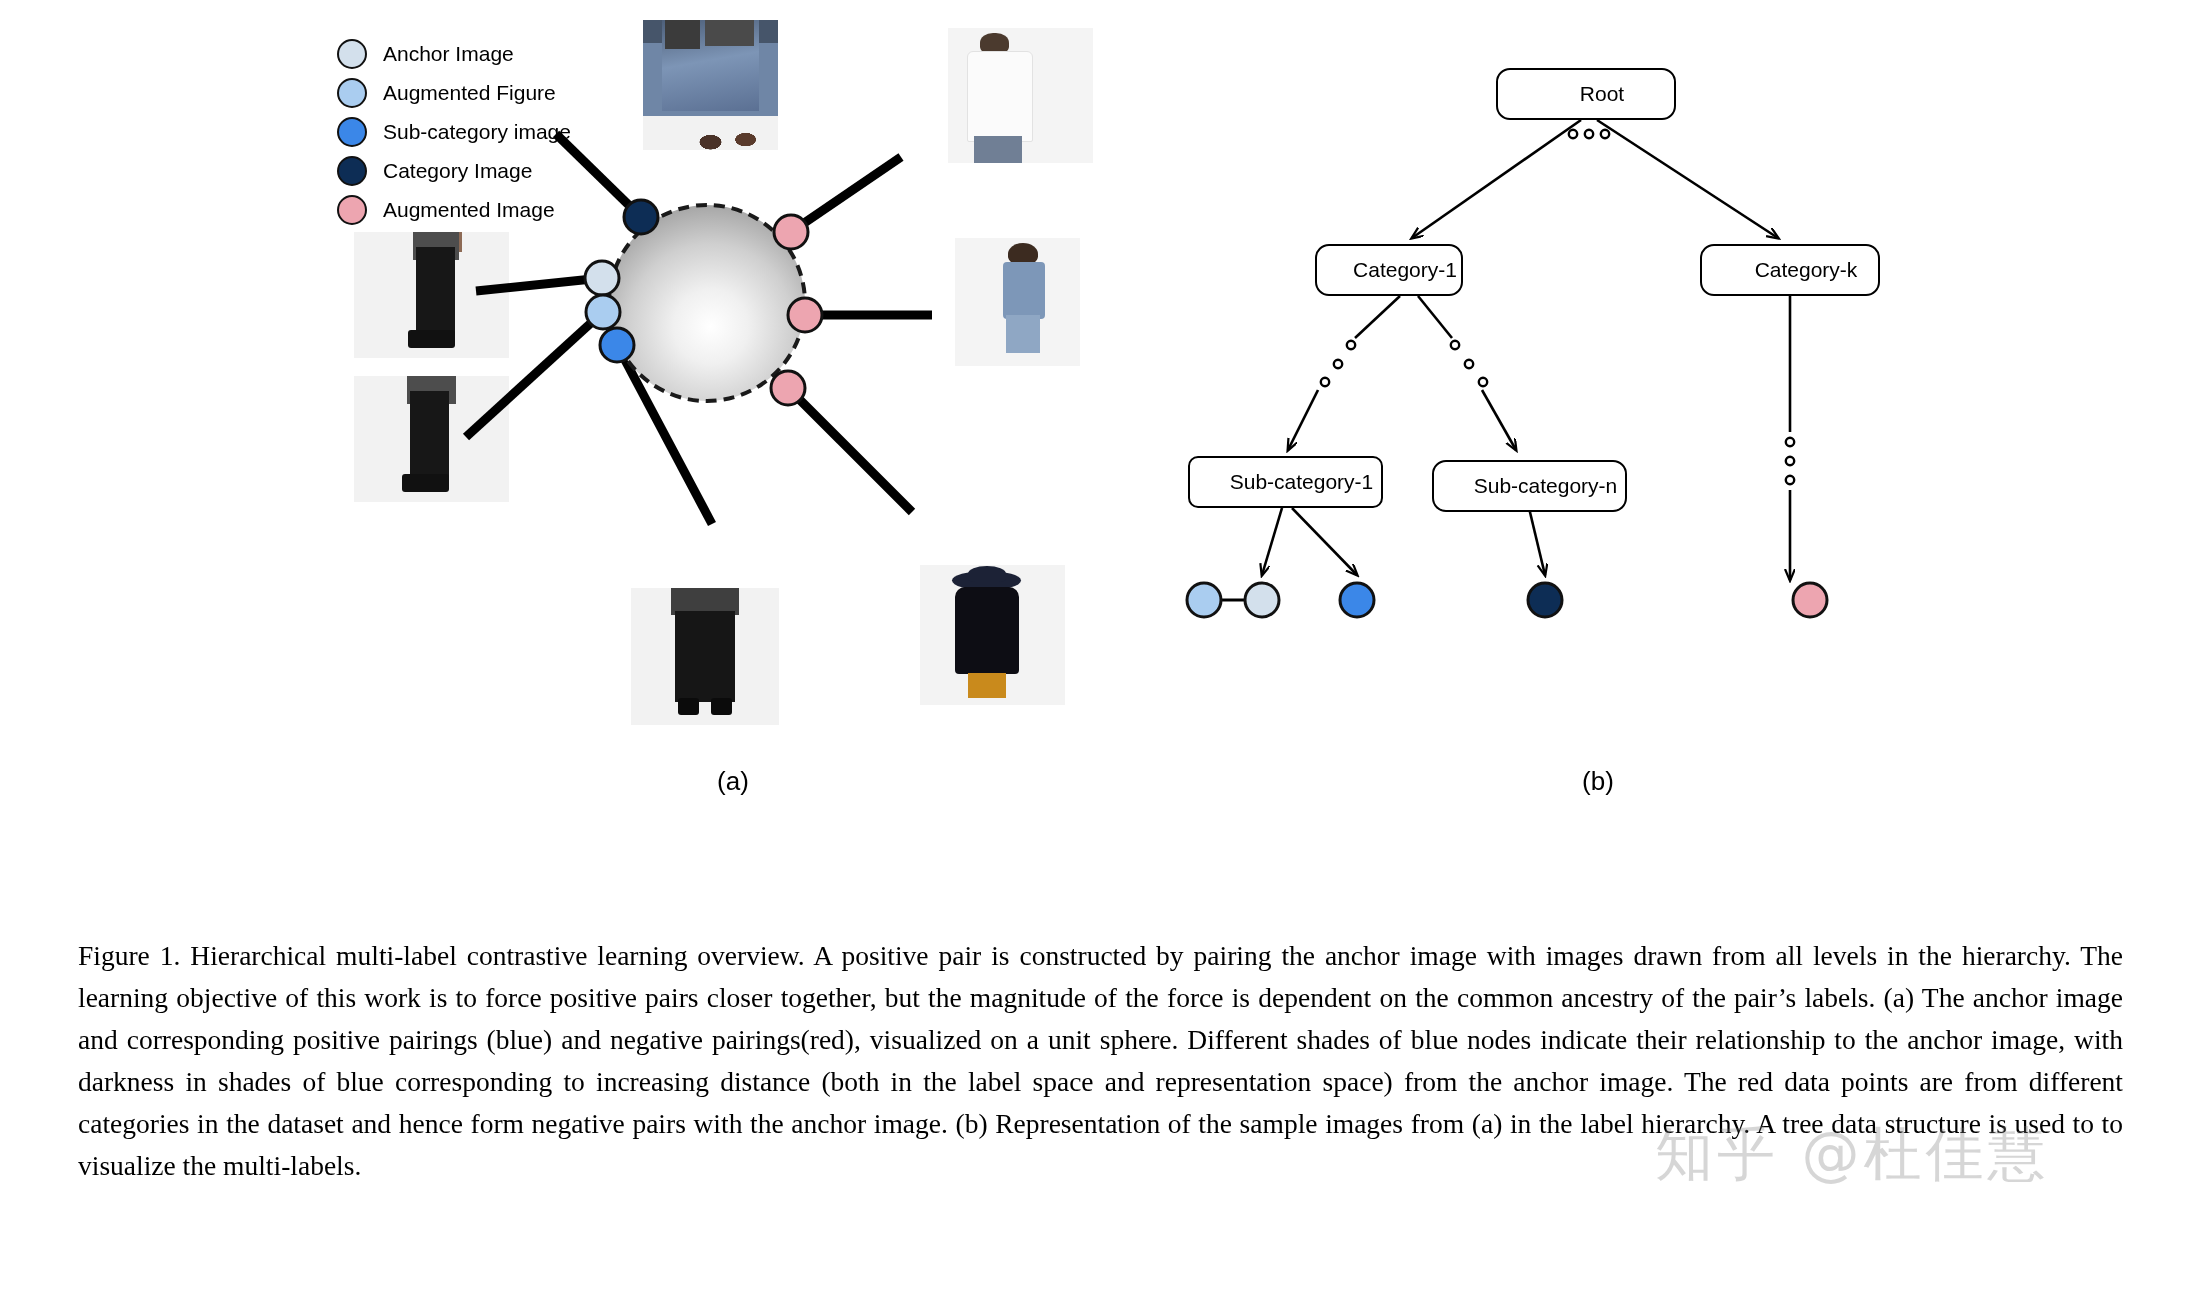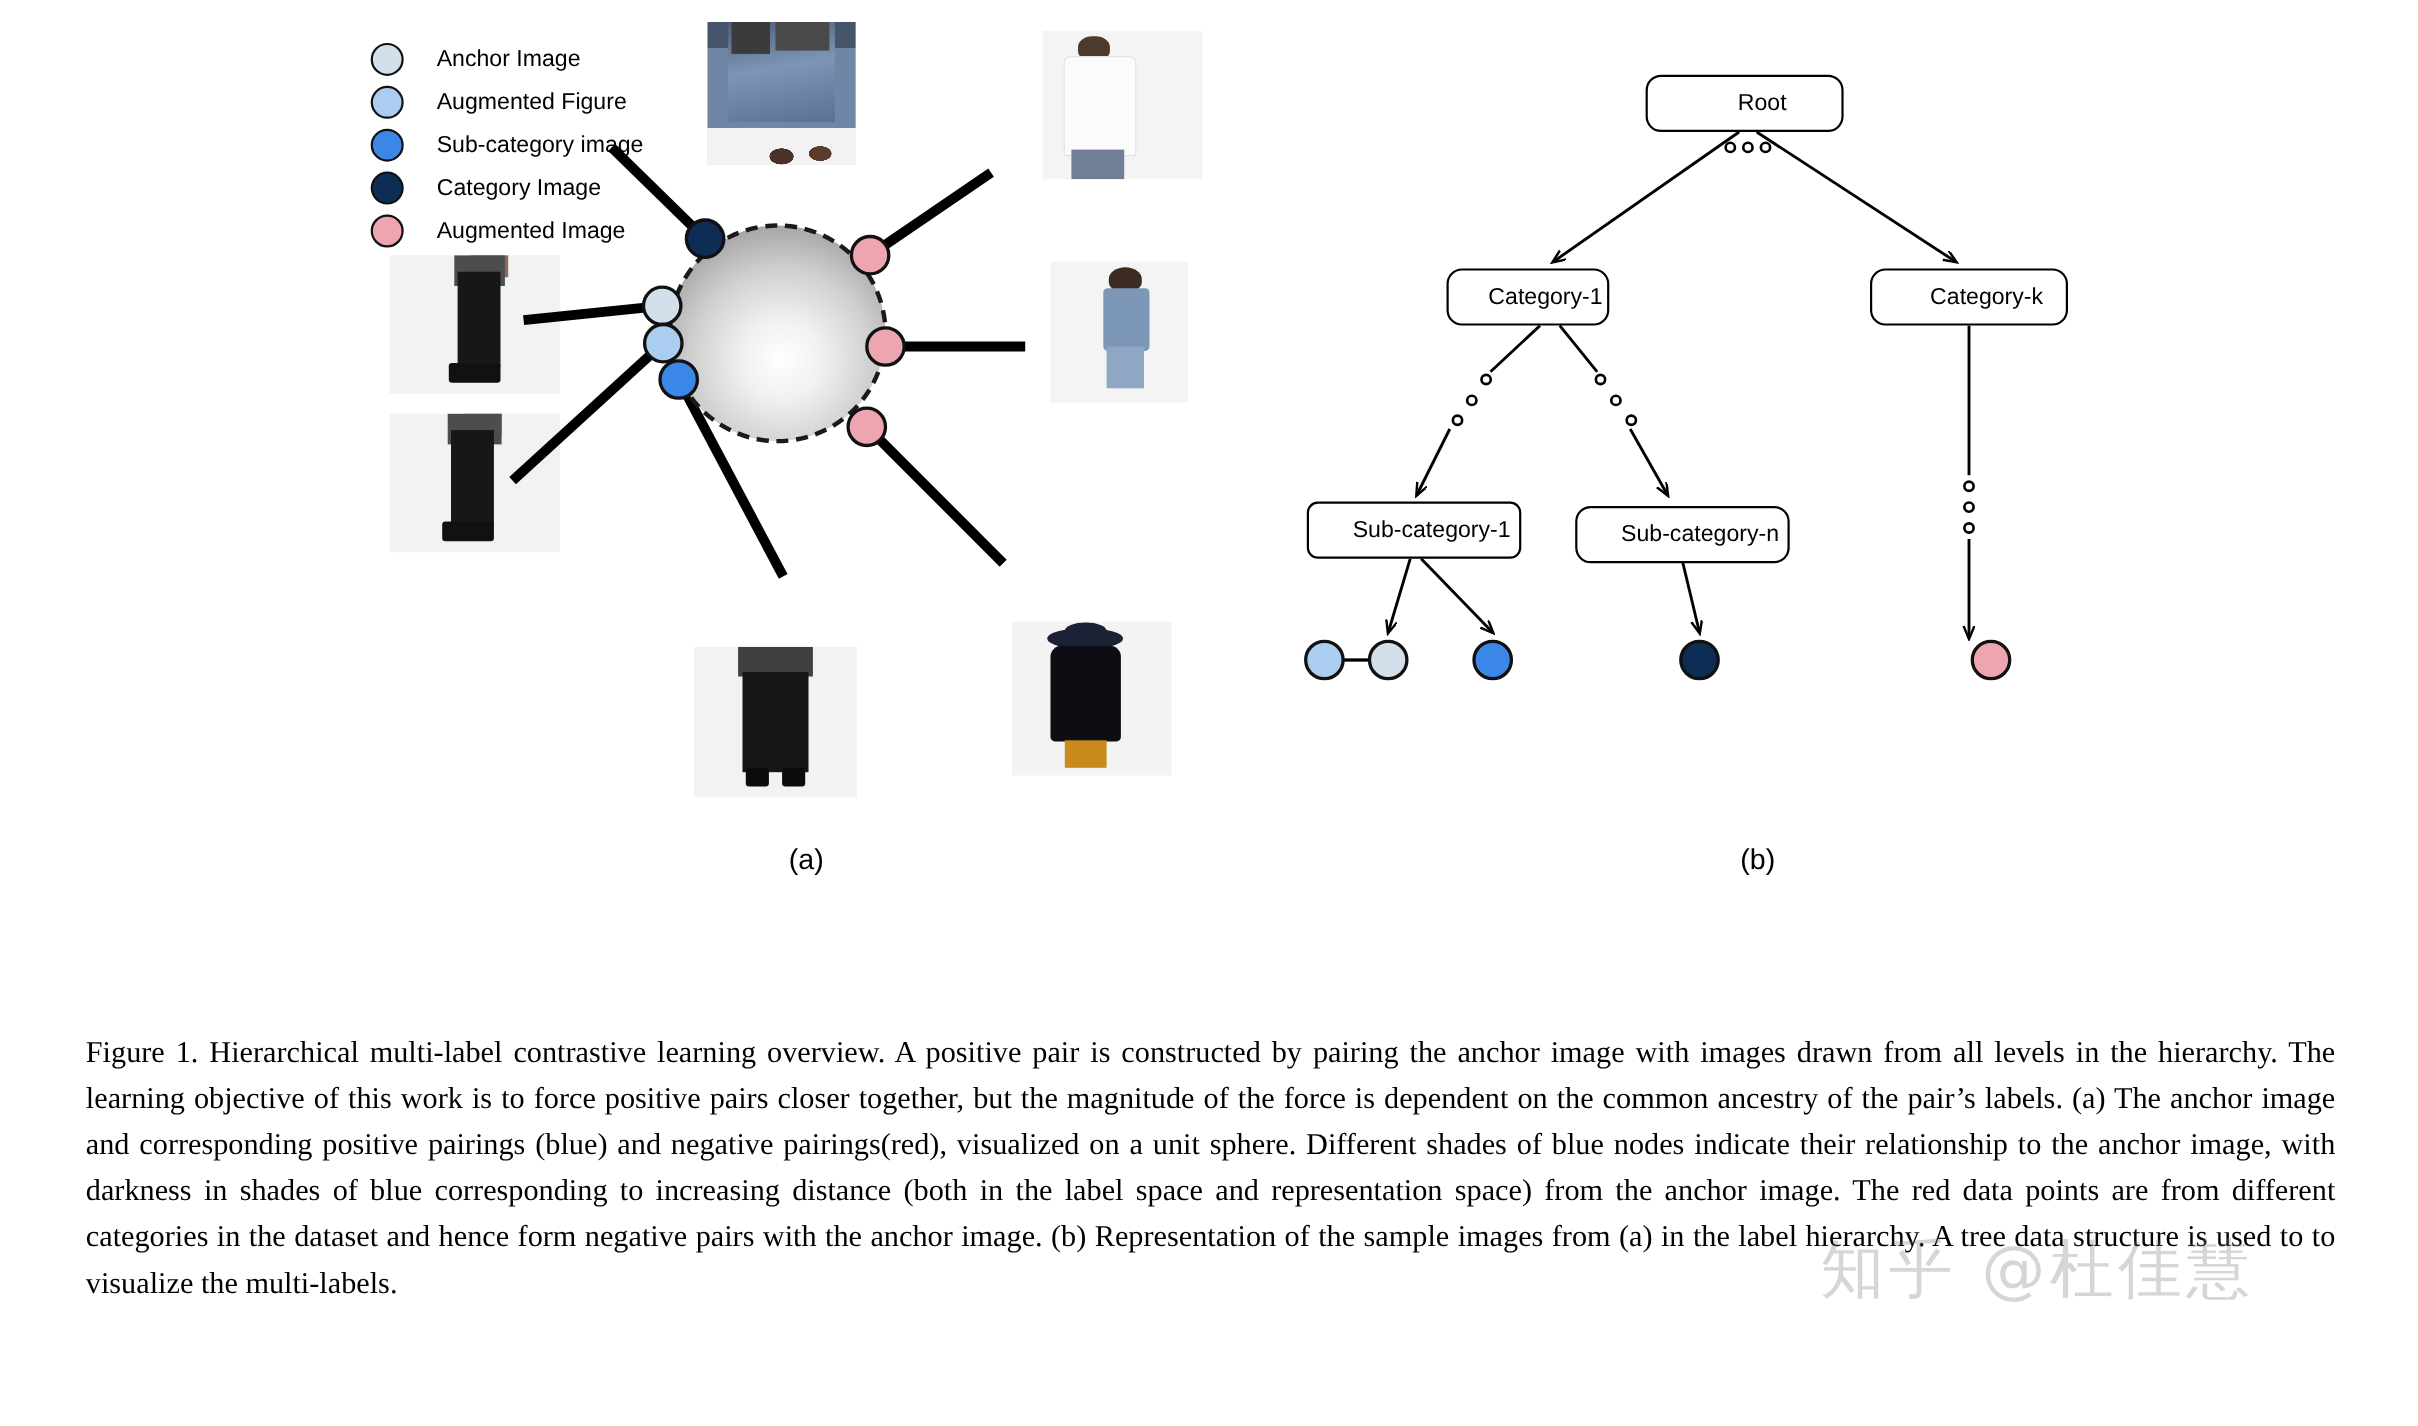--- a/index.html
+++ b/index.html
@@ -44,21 +44,21 @@
   }
   .legend-dot {
     width: 30px;
     height: 30px;
     border-radius: 50%;
     border: 2.5px solid #111;
     box-sizing: border-box;
     flex: 0 0 auto;
   }
   .legend-text {
-    margin-left: 30px;
+    margin-left: 16px;
     font-size: 21px;
     font-family: "Liberation Sans", sans-serif;
     color: #000;
     white-space: nowrap;
   }
 
   
   #sphere-svg {
     position: absolute;
     left: 0; top: 0;

